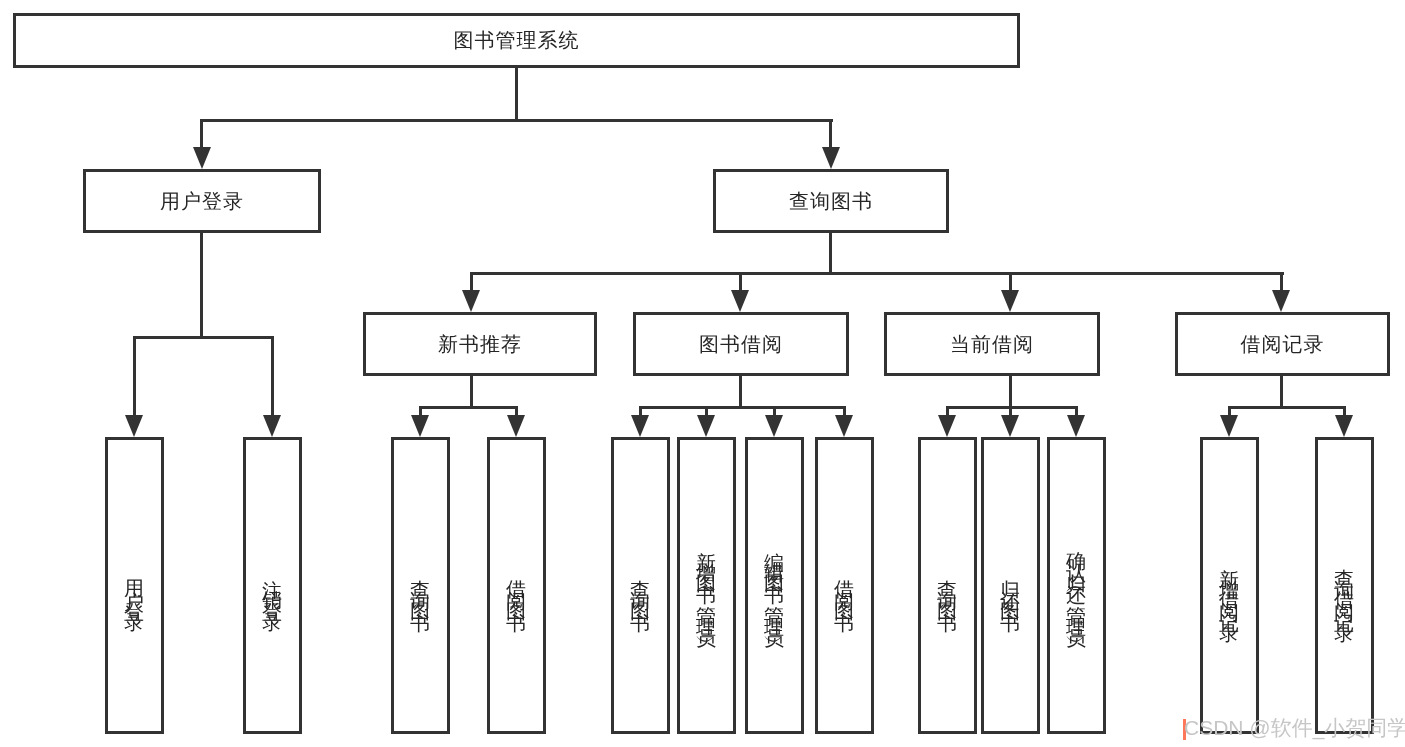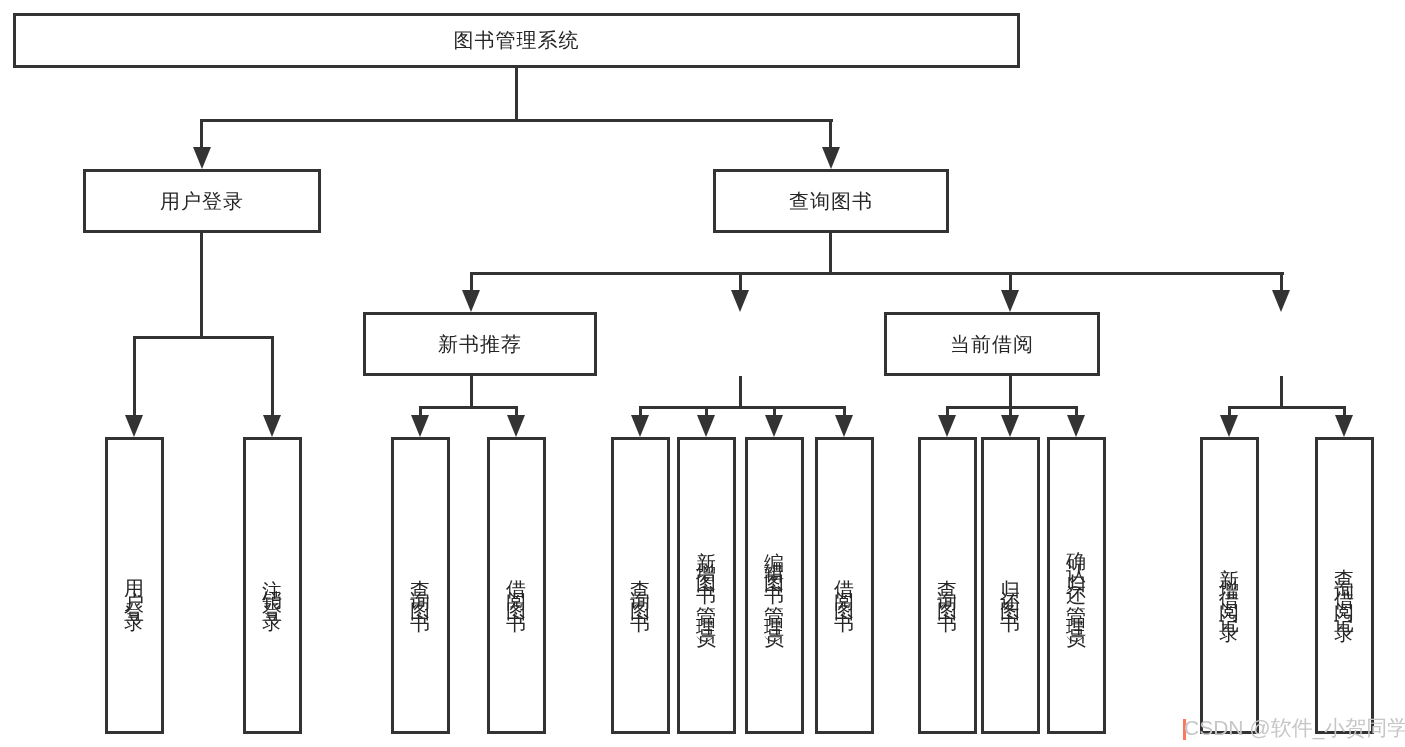--- a/index.html
+++ b/index.html
@@ -93,22 +93,28 @@
   <div class="vline" style="left:739px;top:272px;height:18px"></div>
   <div class="ahead" style="left:731px;top:290px"></div>
   <div class="vline" style="left:1009px;top:272px;height:18px"></div>
   <div class="ahead" style="left:1001px;top:290px"></div>
   <div class="vline" style="left:1280px;top:272px;height:18px"></div>
   <div class="ahead" style="left:1272px;top:290px"></div>
 
   <div class="box" style="left:363px;top:312px;width:234px;height:64px">
     <span>新书推荐</span>
   </div>
+  <div class="box" style="left:633px;top:312px;width:216px;height:64px">
+    <span>图书借阅</span>
+  </div>
   <div class="box" style="left:884px;top:312px;width:216px;height:64px">
     <span>当前借阅</span>
+  </div>
+  <div class="box" style="left:1175px;top:312px;width:215px;height:64px">
+    <span>借阅记录</span>
   </div>
 
   <div class="vline" style="left:470px;top:376px;height:30px"></div>
   <div class="hline" style="left:419px;top:406px;width:99px"></div>
   <div class="vline" style="left:419px;top:406px;height:9px"></div>
   <div class="ahead" style="left:411px;top:415px"></div>
   <div class="vline" style="left:515px;top:406px;height:9px"></div>
   <div class="ahead" style="left:507px;top:415px"></div>
 
   <div class="vline" style="left:739px;top:376px;height:30px"></div>

